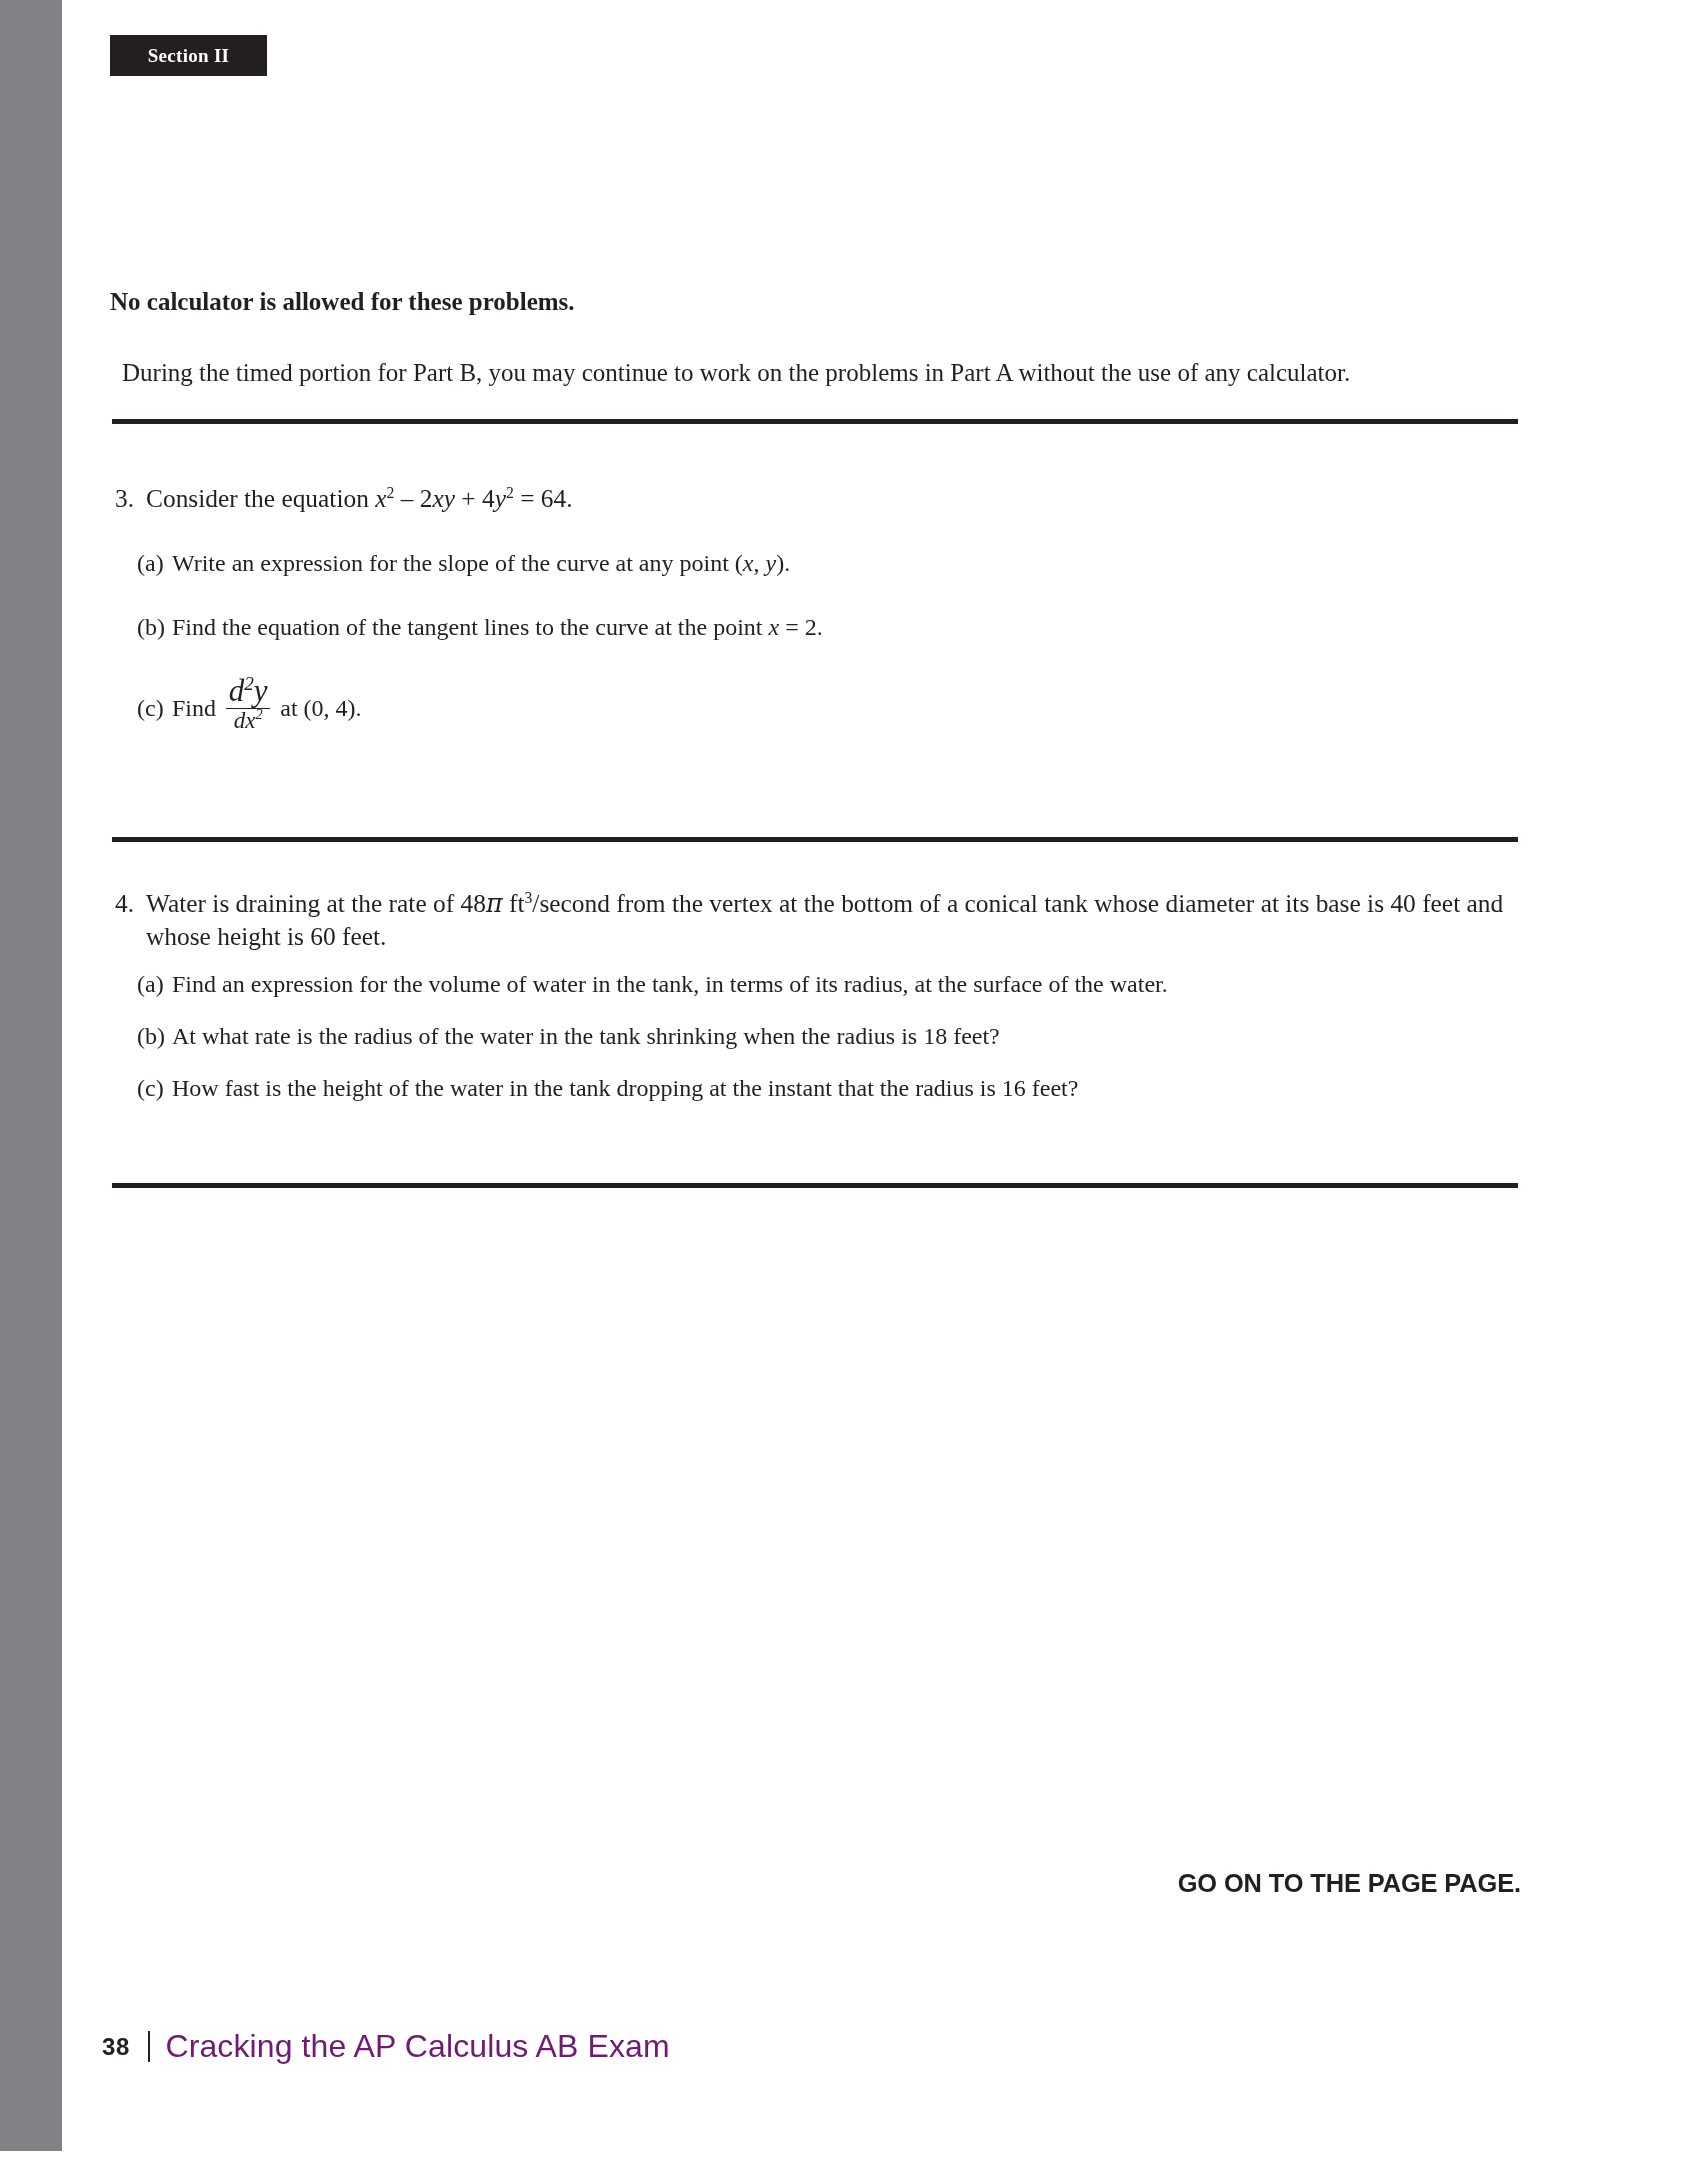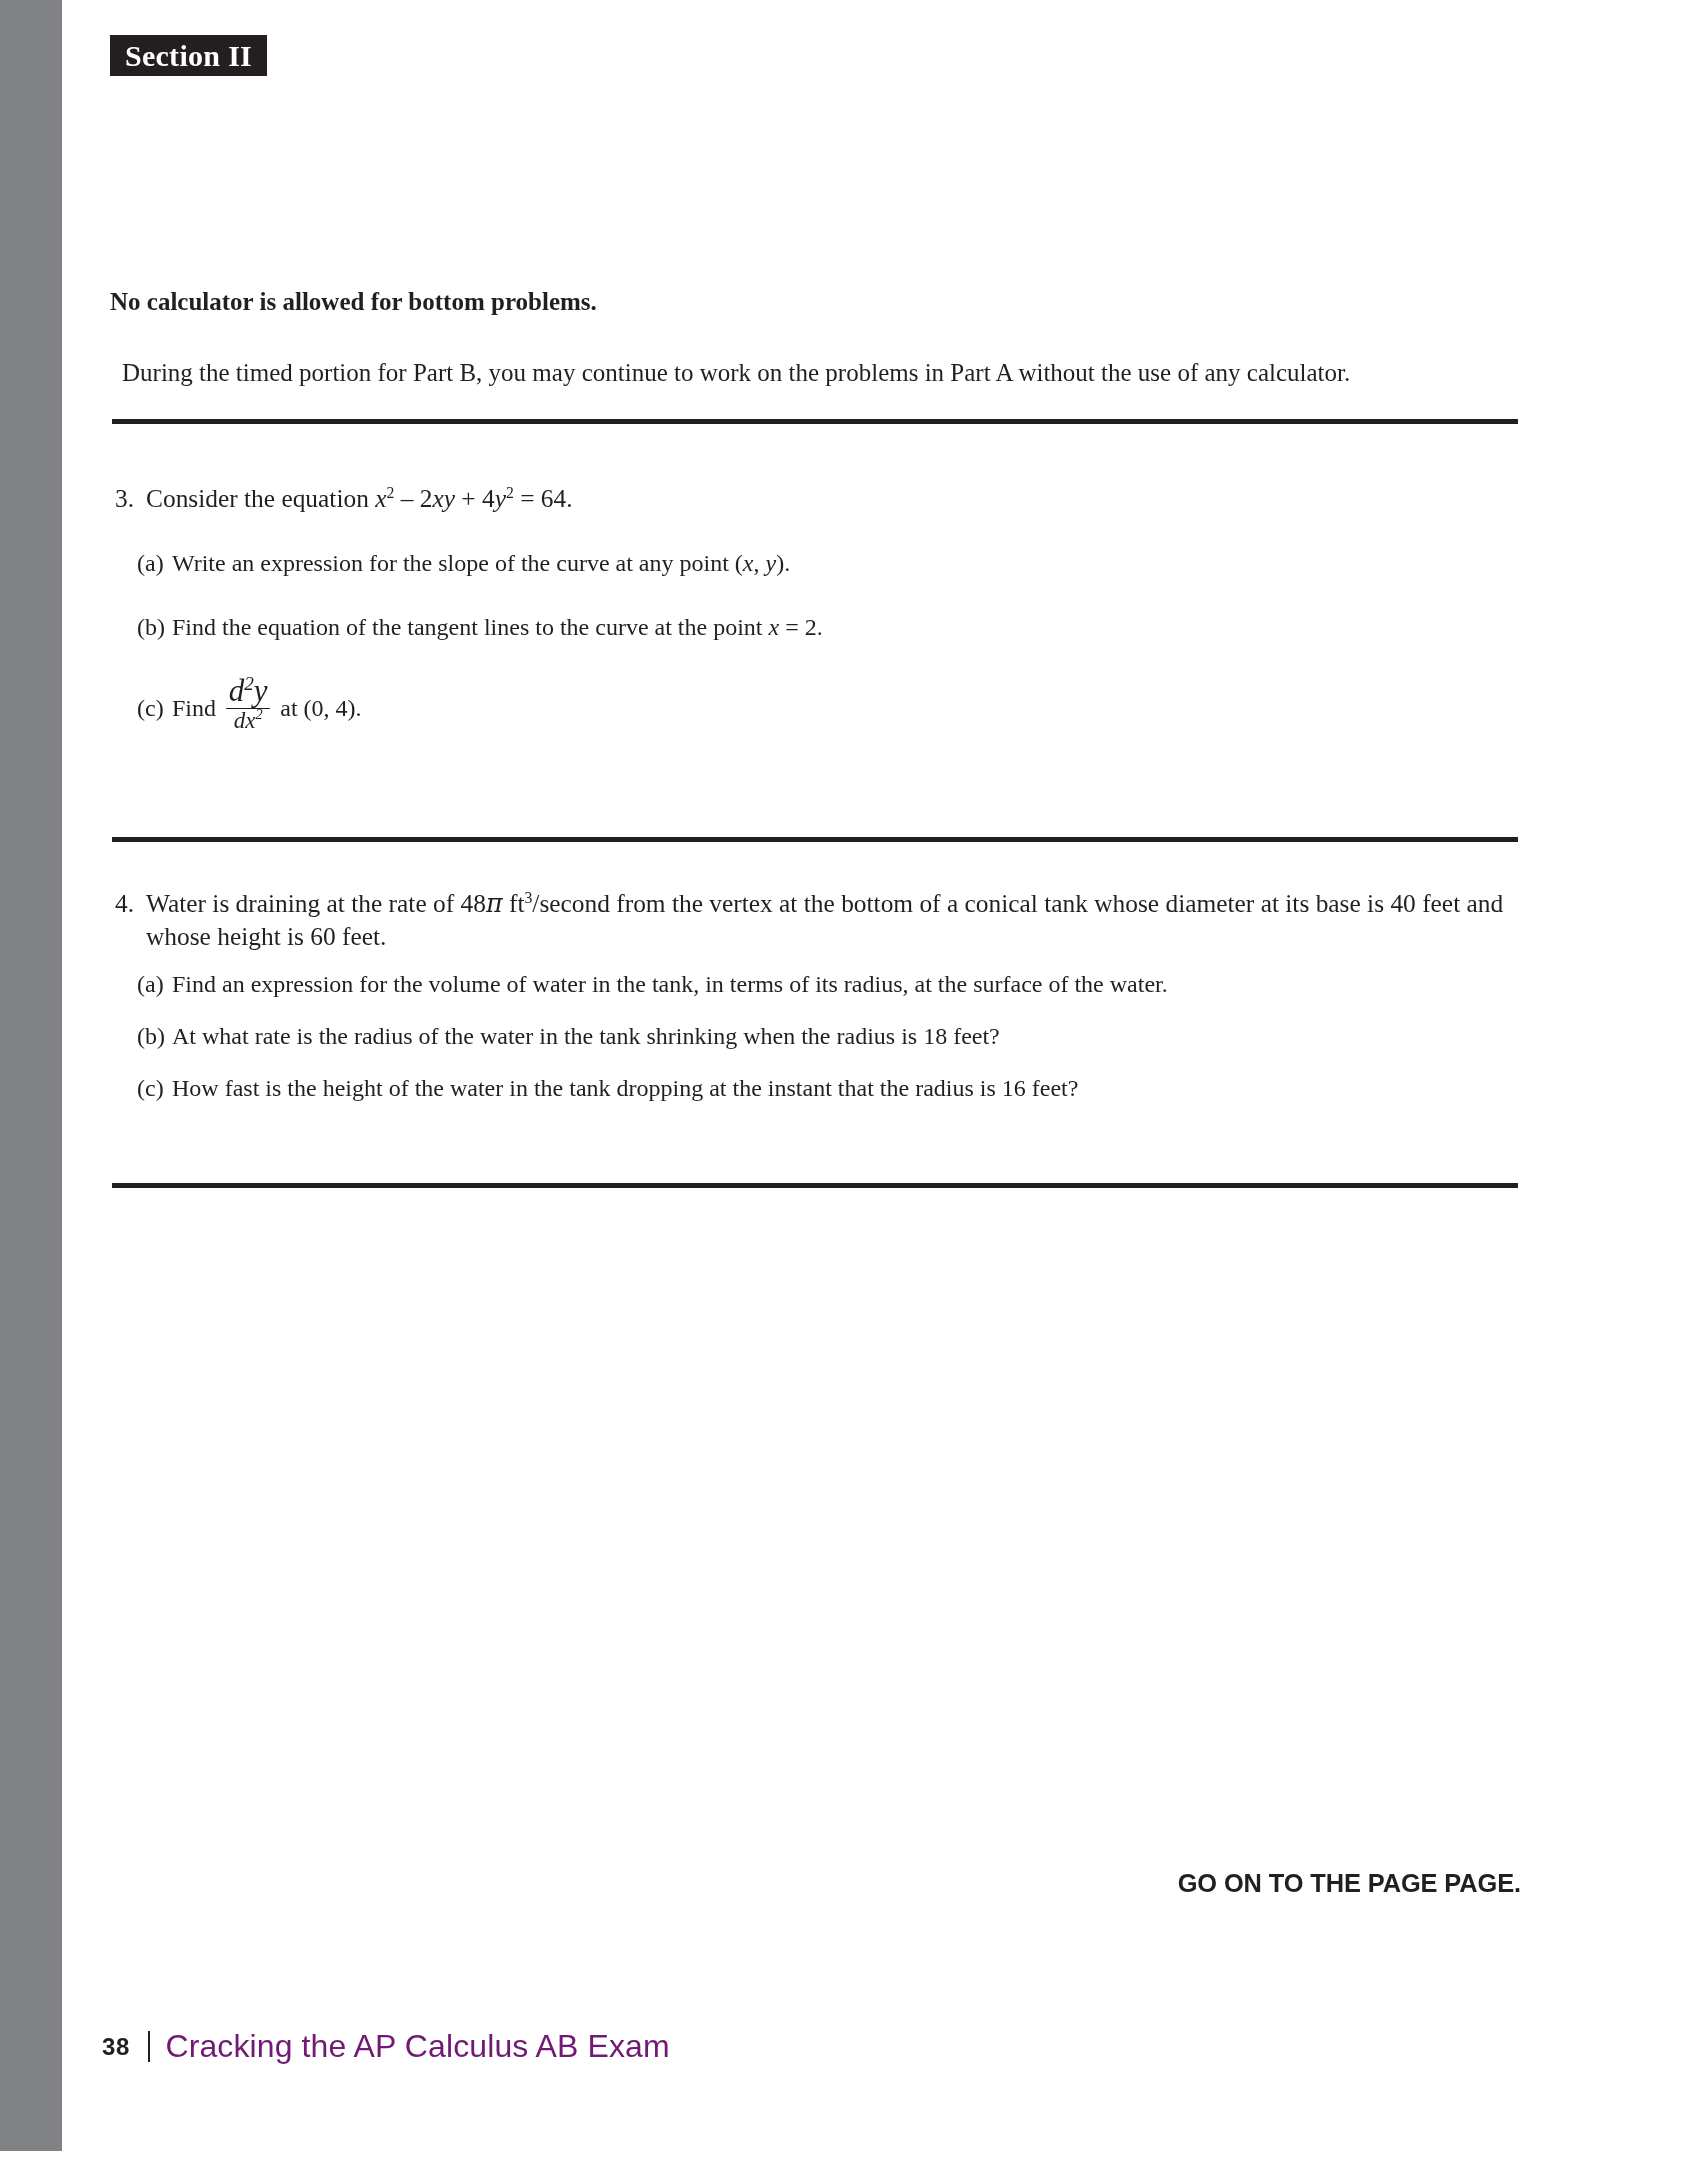--- a/index.html
+++ b/index.html
@@ -44,21 +44,21 @@
     height: 41px;
     background: #231f20;
     display: flex;
     align-items: center;
     justify-content: center;
   }
   .section-tab-label {
     color: #ffffff;
     font-family: "Liberation Serif", "DejaVu Serif", serif;
     font-weight: bold;
-    font-size: 30px;
+    font-size: 19px;
     letter-spacing: 0.3px;
     line-height: 1;
   }
 
   
   .heading-block {
     position: absolute;
     left: 48px;
     top: 134px;
     width: 1389px;
@@ -229,21 +229,21 @@
 
 <div class="edge-bar"></div>
 
 <div class="page">
 
   <div class="section-tab">
     <span class="section-tab-label">Section II</span>
   </div>
 
 
-  <div class="intro-bold">No calculator is allowed for bottom problems.</div>
+  <div class="intro-bold">No calculator is allowed for these problems.</div>
   <div class="intro-text">During the timed portion for Part B, you may continue to work on the problems in Part A without the use of any calculator.</div>
 
   <div class="rule rule-1"></div>
   <div class="rule rule-2"></div>
   <div class="rule rule-3"></div>
 
   <div class="problem prob-3">
     <div class="prob-row">
       <div class="prob-num">3.</div>
       <div class="prob-stem"><span>Consider the equation </span><span class="mi">x</span><sup>2</sup><span> – 2</span><span class="mi">xy</span><span> + 4</span><span class="mi">y</span><sup>2</sup><span> = 64.</span></div>

